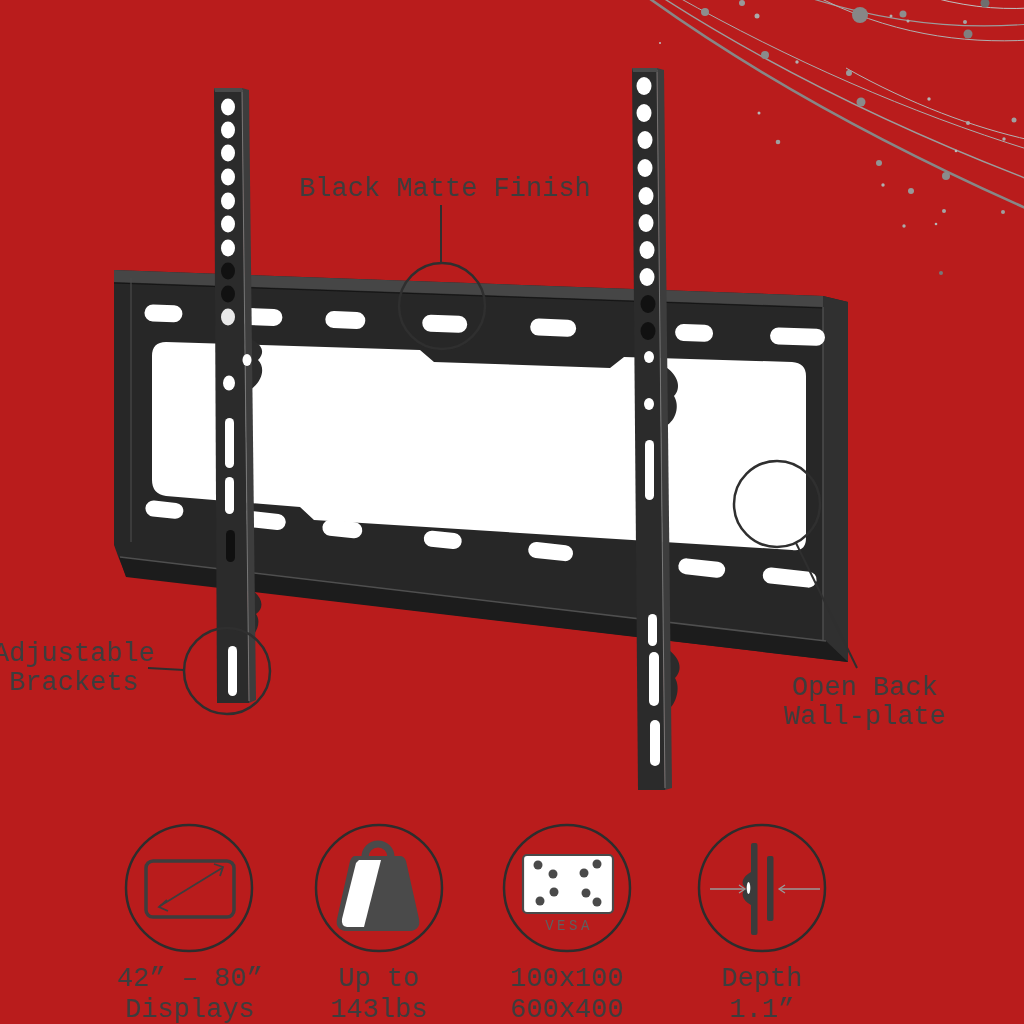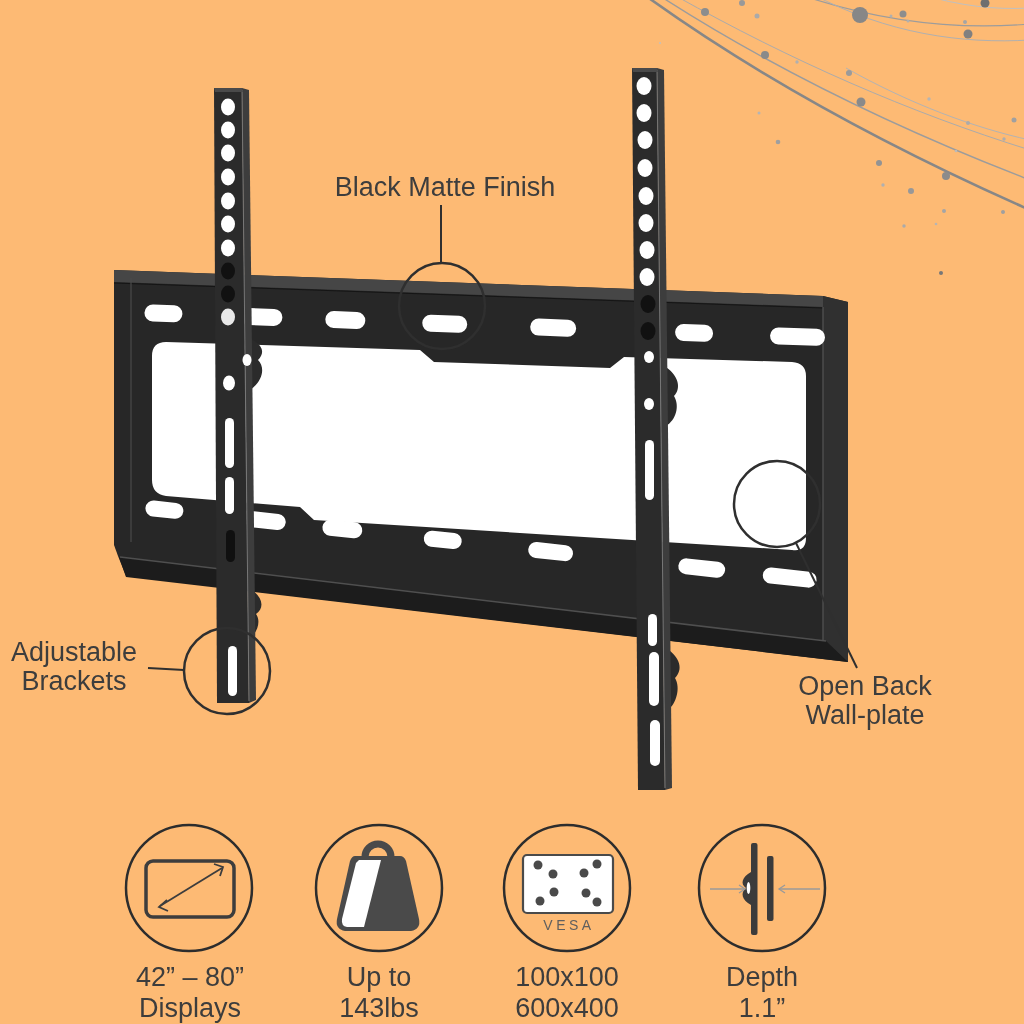--- a/index.html
+++ b/index.html
@@ -1,17 +1,17 @@
 <!DOCTYPE html>
 <html><head>
 <meta charset="utf-8">
 <style>
   html,body{margin:0;padding:0;background:#ffffff;}
-  .page{position:relative;width:1024px;height:1024px;background:#fdba74;overflow:hidden;
-        font-family:Liberation Sans, sans-serif;}
+  .page{position:relative;width:1024px;height:1024px;background:#b91c1c;overflow:hidden;
+        font-family:Liberation Mono, monospace;}
   svg{position:absolute;left:0;top:0;}
   text{fill:#3d3d3d;}
   .callout-text{font-size:27px;}
   .feature-text{font-size:27px;}
   .vesa-text{font-size:14px;letter-spacing:3.5px;fill:#5f5f5f;}
 </style>
 </head>
 <body>
 
 <div class="page">

